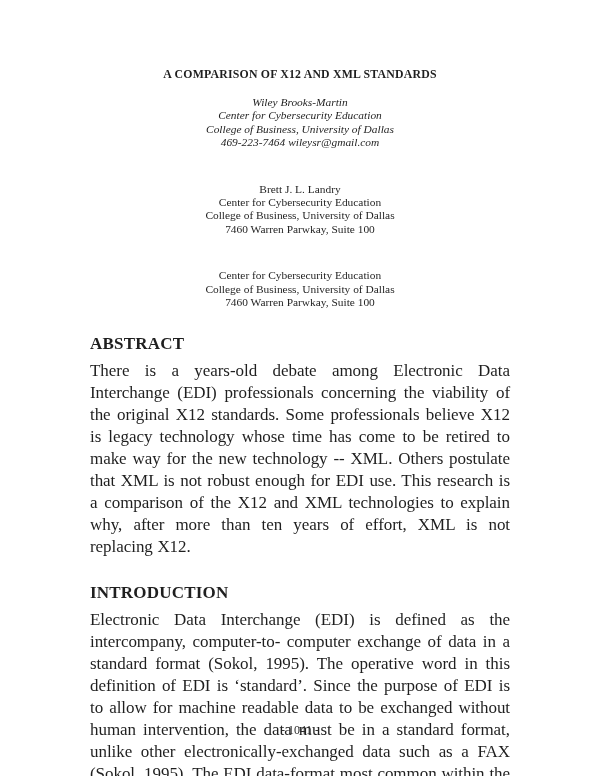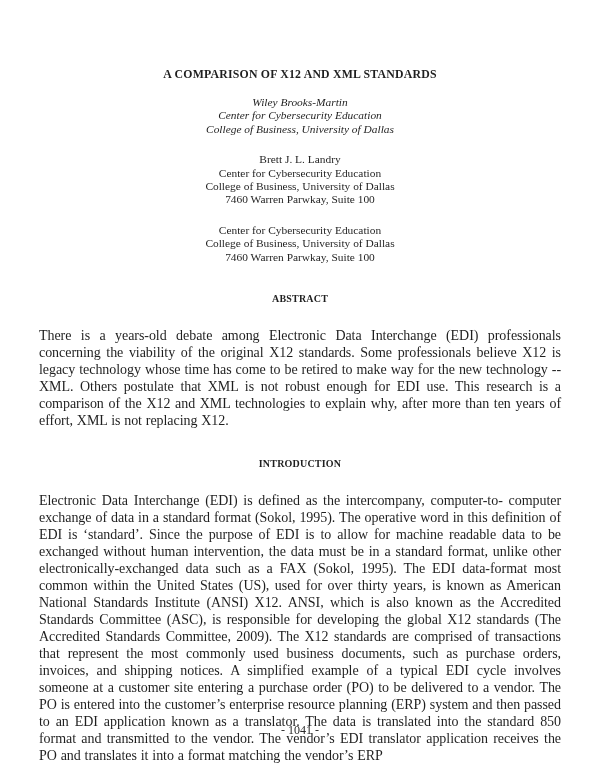--- a/index.html
+++ b/index.html
@@ -8,64 +8,64 @@
     background: #ffffff;
   }
   .page {
     position: relative;
     width: 600px;
     height: 776px;
     background: #ffffff;
     font-family: "Liberation Serif", "DejaVu Serif", serif;
     color: #1f1f1f;
     box-sizing: border-box;
-    padding: 0 39px;
+    padding: 0 90px;
     overflow: hidden;
     border-radius: 30px;
   }
   .paper-title {
     margin-top: 67px;
     text-align: center;
     font-weight: bold;
     font-size: 11.8px;
     letter-spacing: 0.2px;
     line-height: 14px;
   }
   .author-block {
     text-align: center;
     font-size: 11.4px;
     line-height: 13.4px;
-    margin-top: 17px;
+    margin-top: 33px;
   }
   .author-block.first {
     margin-top: 15px;
     font-style: italic;
   }
   .author-block div {
     white-space: nowrap;
   }
   .email-link {
     color: #2323C8;
     text-decoration: underline;
     cursor: pointer;
   }
   .section-heading {
-    text-align: center;
+    text-align: left;
     font-weight: bold;
-    font-size: 10px;
+    font-size: 17px;
     letter-spacing: 0.2px;
     line-height: 14px;
   }
   .heading-abstract { margin-top: 28px; }
   .heading-introduction { margin-top: 28px; }
   .body-paragraph {
-    margin-top: 21px;
+    margin-top: 9px;
     text-align: justify;
-    font-size: 14px;
-    line-height: 17px;
+    font-size: 17px;
+    line-height: 22px;
     letter-spacing: -0.05px;
     word-spacing: 0.4px;
   }
   .page-footer {
     position: absolute;
     top: 723px;
     left: 0;
     width: 100%;
     text-align: center;
     font-size: 12px;
@@ -76,20 +76,21 @@
 <body>
 
 <div class="page">
 
   <div class="paper-title">A COMPARISON OF X12 AND XML STANDARDS</div>
 
   <div class="author-block first">
     <div>Wiley Brooks-Martin</div>
     <div>Center for Cybersecurity Education</div>
     <div>College of Business, University of Dallas</div>
+    <div><span>469-223-7464</span> <span>wileysr@gmail.com</span></div>
   </div>
 
   <div class="author-block">
     <div>Brett J. L. Landry</div>
     <div>Center for Cybersecurity Education</div>
     <div>College of Business, University of Dallas</div>
     <div>7460 Warren Parwkay, Suite 100</div>
   </div>
 
   <div class="author-block">

